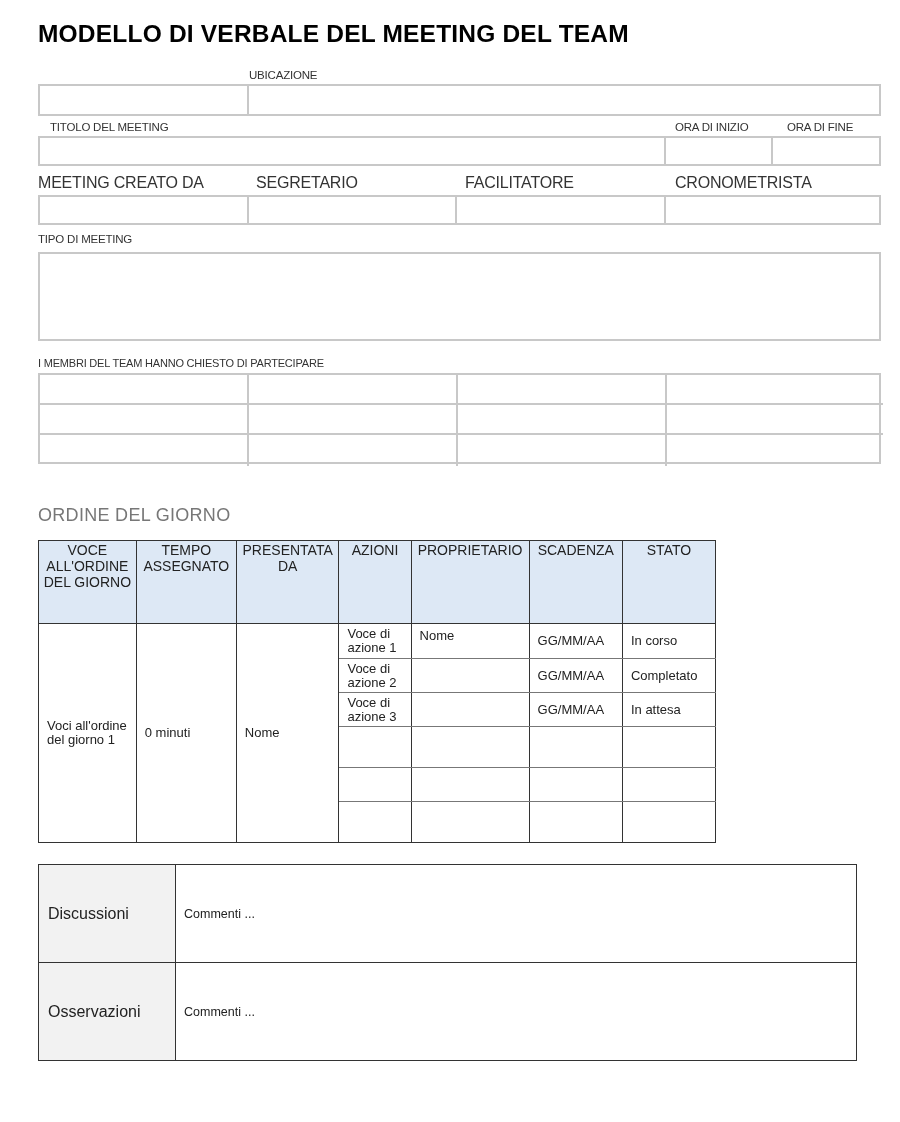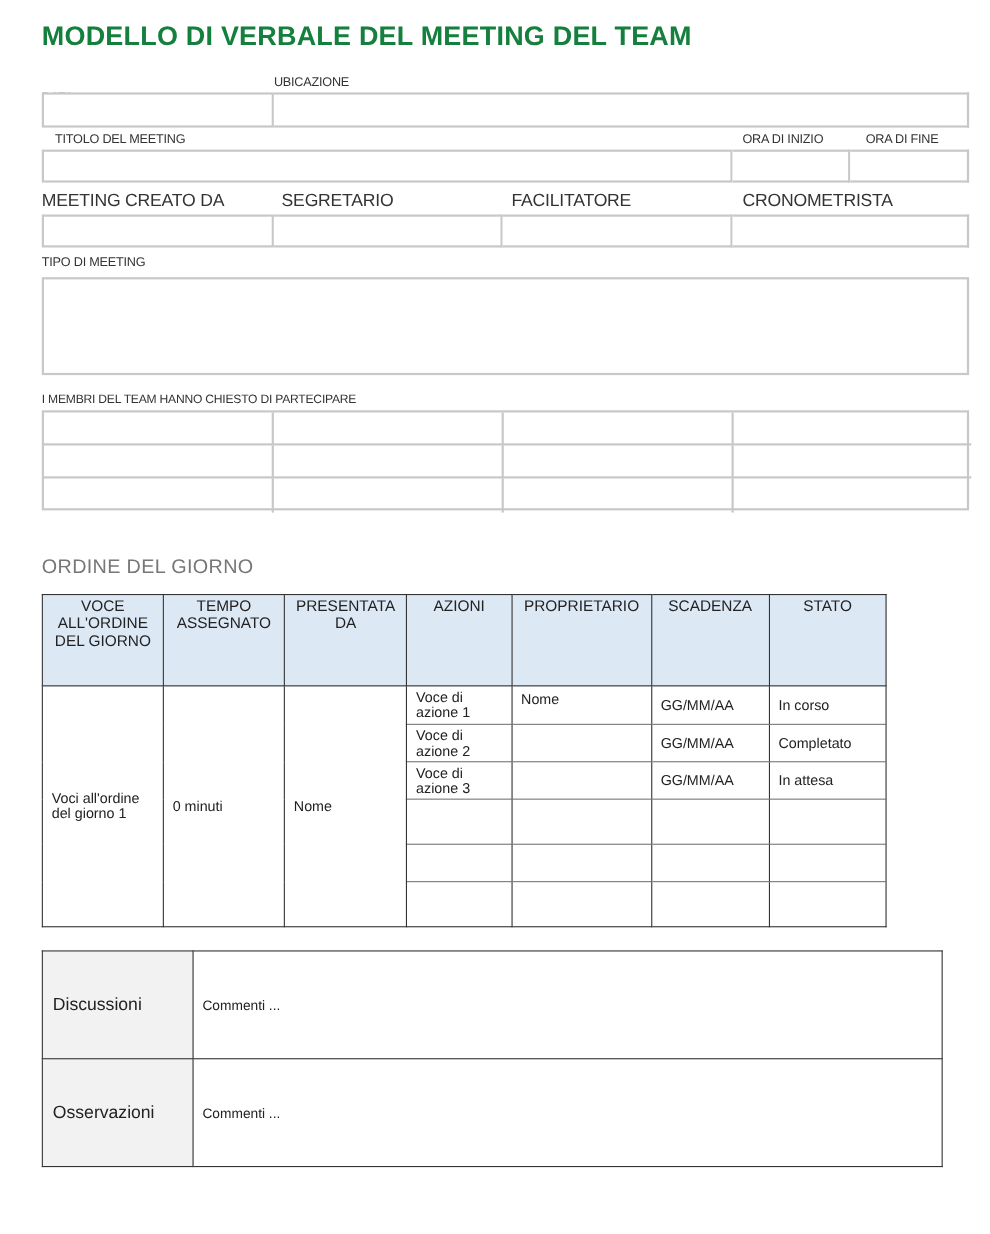--- a/index.html
+++ b/index.html
@@ -1,33 +1,33 @@
 <!DOCTYPE html>
 <html><head>
 <meta charset="utf-8">
 <style>
   * { box-sizing: border-box; margin: 0; padding: 0; }
   html, body { width: 900px; height: 1122px; background: #ffffff; }
   body { font-family: "Liberation Sans", "DejaVu Sans", sans-serif; color: #222; position: relative; overflow: hidden; }
 
-  .title { position: absolute; left: 38px; top: 20px; font-size: 24.5px; font-weight: bold; color: #15803d; letter-spacing: 0.2px; white-space: nowrap; }
+  .title { position: absolute; left: 38px; top: 20px; font-size: 24.5px; font-weight: bold; color: #000000; letter-spacing: 0.2px; white-space: nowrap; }
 
   .lbl { position: absolute; font-size: 11.5px; color: #333; text-transform: uppercase; white-space: nowrap; letter-spacing: -0.2px; }
   .lbl.big { font-size: 16px; }
 
   .field { position: absolute; border: 2px solid #c8c8c8; background: #fff; }
   .field.inner { border-left: none; }
   .grid { position: absolute; left: 38px; top: 373px; width: 843px; height: 91px; display: grid; grid-template-columns: 209px 209px 209px 216px; grid-template-rows: 30px 30px 31px; border: 2px solid #c8c8c8; }
   .grid .c { border-right: 2px solid #c8c8c8; border-bottom: 2px solid #c8c8c8; }
   .grid .c.lr { border-right: none; }
   .grid .c.lb { border-bottom: none; }
 
   .section { position: absolute; left: 38px; top: 505px; font-size: 18px; color: #777; letter-spacing: 0.3px; }
 
-  table.agenda { position: absolute; left: 38px; top: 540px; width: 768px; border-collapse: collapse; font-size: 13px; }
+  table.agenda { position: absolute; left: 38px; top: 540px; width: 678px; border-collapse: collapse; font-size: 13px; }
   table.agenda th { background: #dde8f5; font-weight: normal; color: #222; text-align: center; vertical-align: top; border: 1.5px solid #333; padding: 1px 3px; line-height: 16px; font-size: 14px; height: 83px; }
   table.agenda td { border: 1.5px solid #333; vertical-align: middle; padding: 0 8px; font-size: 13px; line-height: 14px; margin-top: 20px; }
   table.agenda td.act { border-bottom: 1.5px solid #777; }
   table.agenda td.sub { border-top: 1.5px solid #777; border-bottom: 1.5px solid #777; }
 
   table.notes { position: absolute; left: 38px; top: 864px; width: 819px; border-collapse: collapse; }
   table.notes td { border: 1.5px solid #333; height: 98px; vertical-align: middle; margin-left: 36px; }
   table.notes td.head { width: 137px; background: #f2f2f2; font-size: 16px; padding-left: 9px; color: #222; }
   table.notes td.body { font-size: 12.5px; padding-left: 8px; color: #222; }
 </style>

